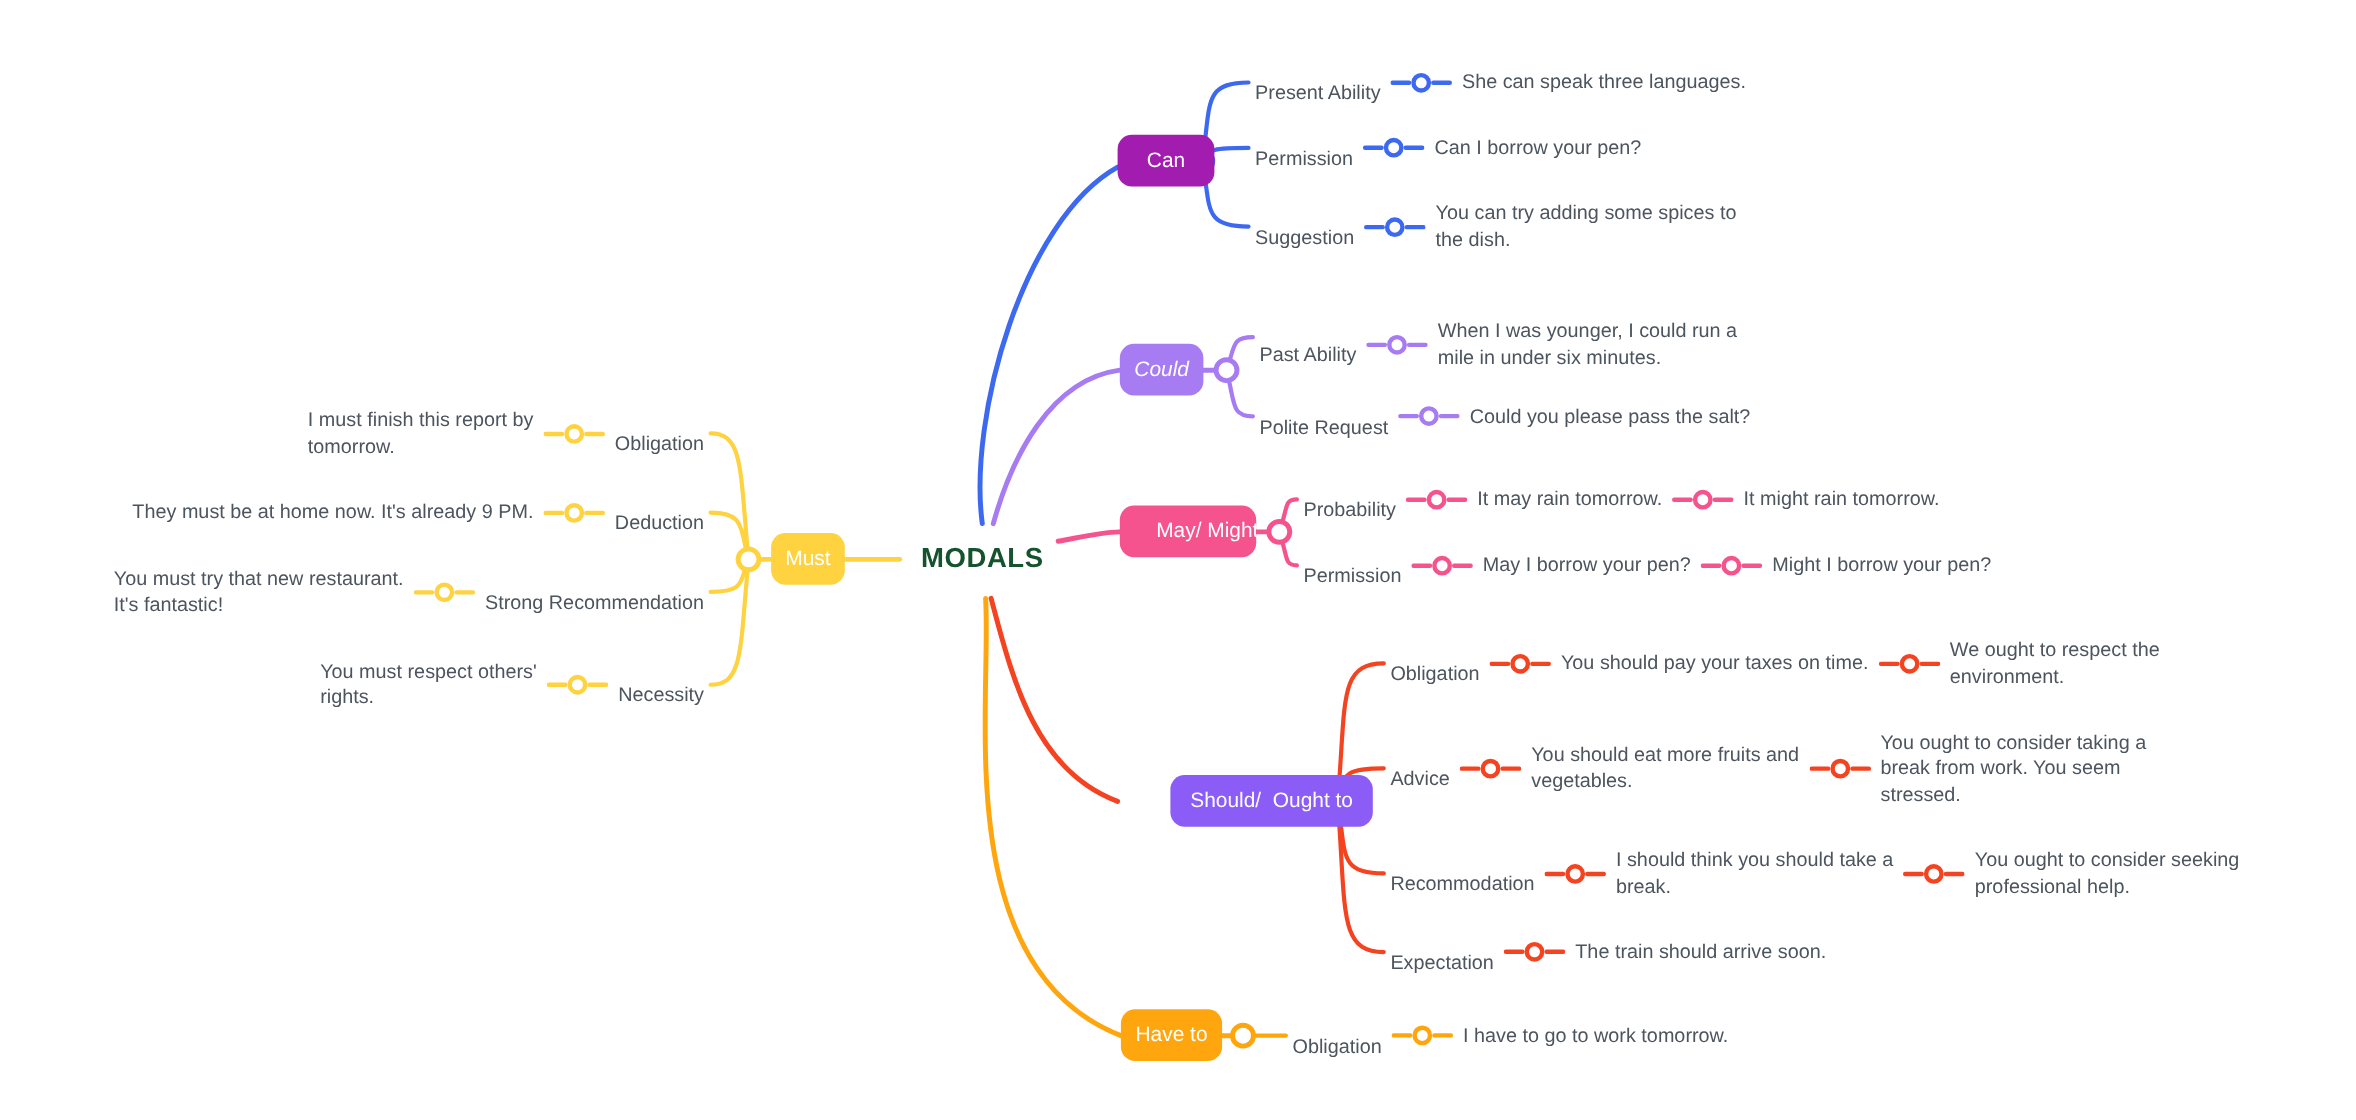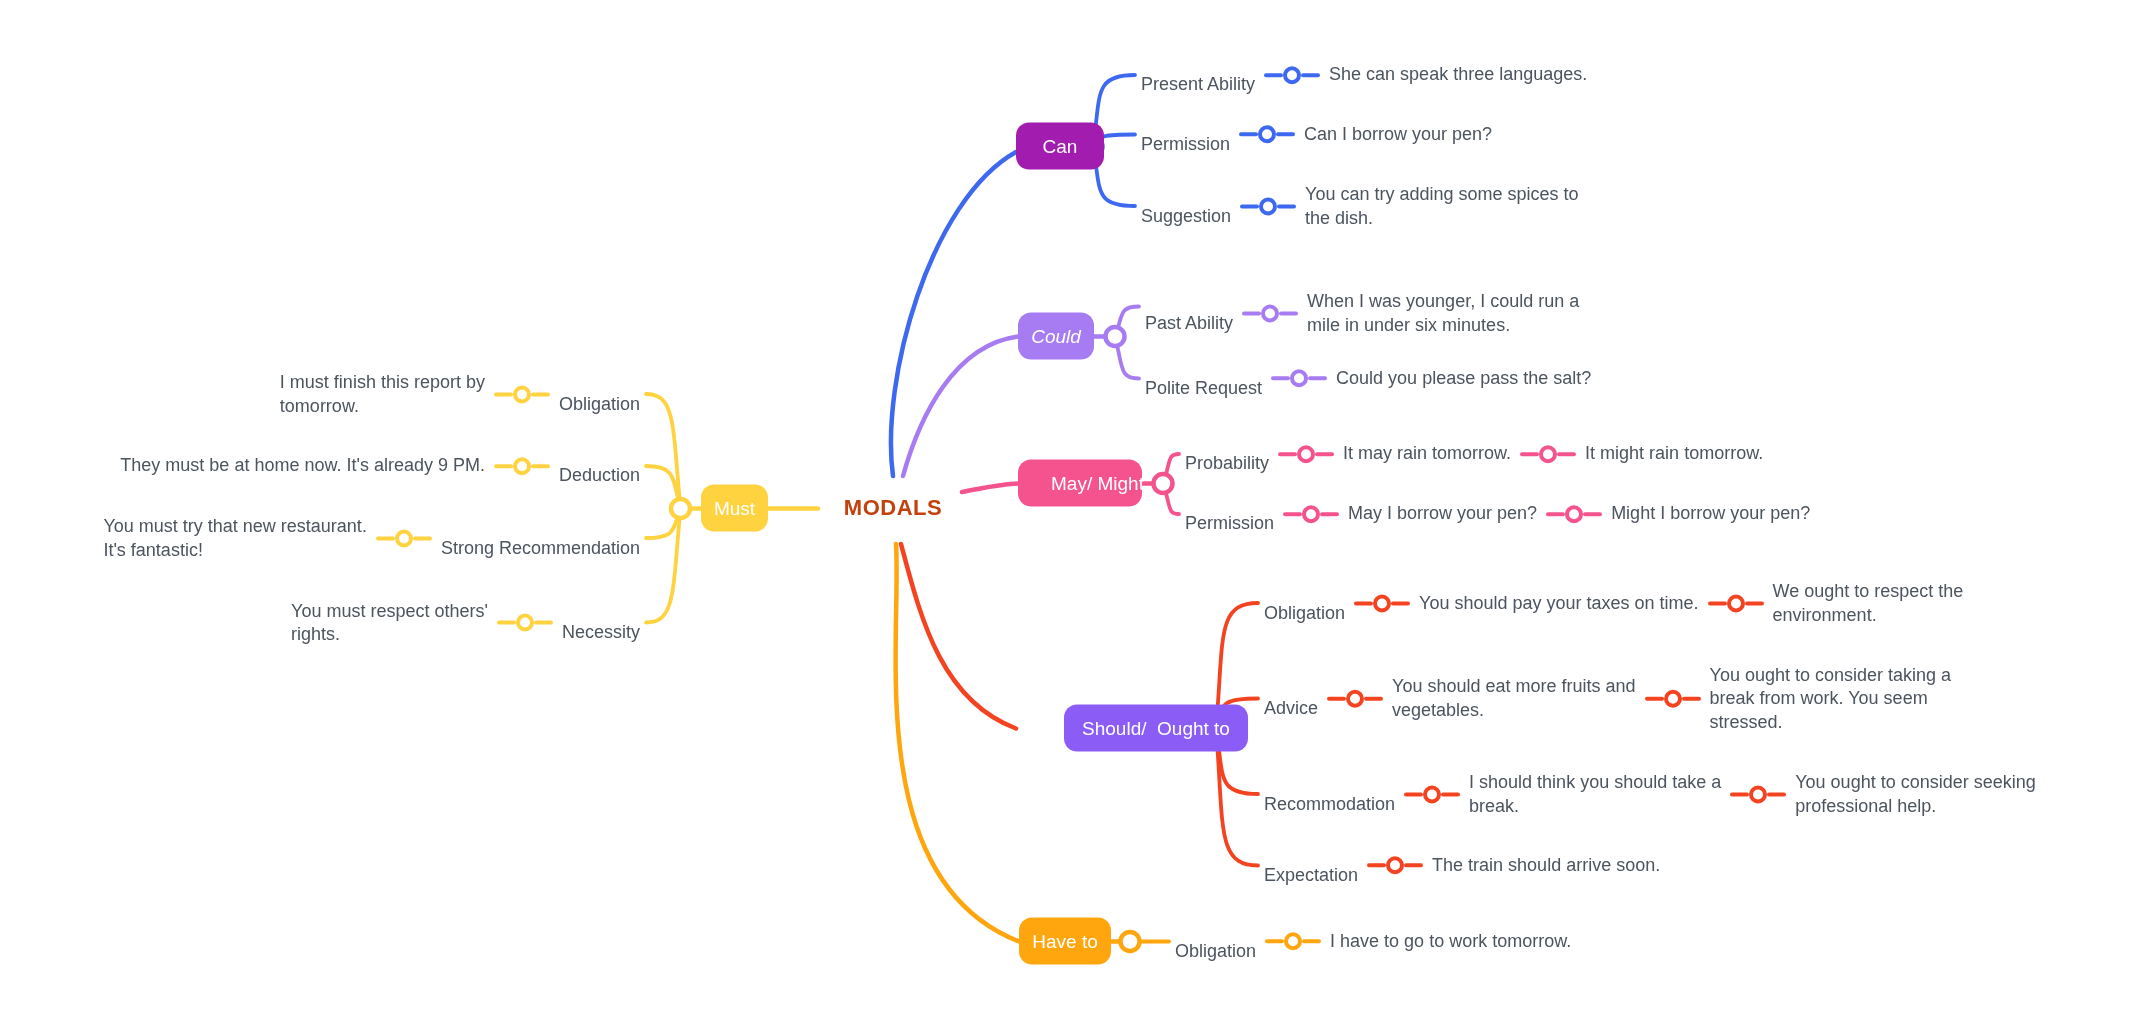--- a/index.html
+++ b/index.html
@@ -19,21 +19,21 @@
         font-size:19px;display:flex;align-items:center;justify-content:center;
         white-space:pre;transform:translateY(-50%);box-sizing:border-box;}
   .n-can{background:#a21caf;width:88px;left:1016px;top:146px;}
   .n-could{background:#A77BF2;width:76px;left:1018px;top:336px;font-style:italic;}
   .n-may{background:#F4538D;width:124px;left:1018px;top:483px;padding-left:35px;}
   .n-must{background:#FFD23F;width:67px;left:701px;top:508px;}
   .n-should{background:#8b5cf6;width:184px;left:1016px;top:728px;margin-left:48px;}
   .n-have{background:#FFA60E;width:92px;left:1019px;top:941px;}
 
   .title{position:absolute;left:893px;top:508px;transform:translate(-50%,-50%);
-         font-size:22px;font-weight:700;letter-spacing:.5px;color:#c2410c;
+         font-size:25px;font-weight:700;letter-spacing:.5px;color:#14532d;
          white-space:nowrap;text-align:center;}
 
   .row{position:absolute;display:flex;align-items:center;column-gap:9px;
        transform:translateY(-50%);}
   .row.right-anchor{justify-content:flex-end;}
   .lbl{font-size:18px;color:#4C545E;white-space:nowrap;line-height:23.5px;margin-top:20px;}
   .ex{font-size:18px;color:#4C545E;white-space:pre-line;line-height:23.5px;}
 
   .conn{flex:0 0 auto;display:block;}
   .conn path{fill:none;stroke-width:4px;stroke-linecap:round;}

